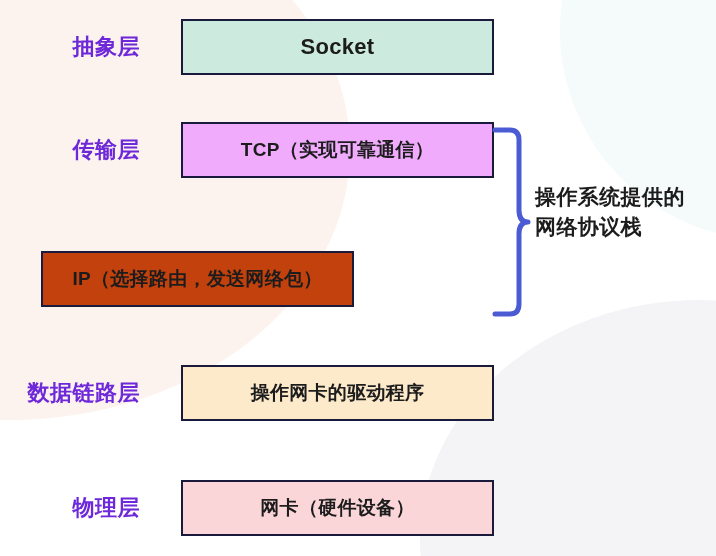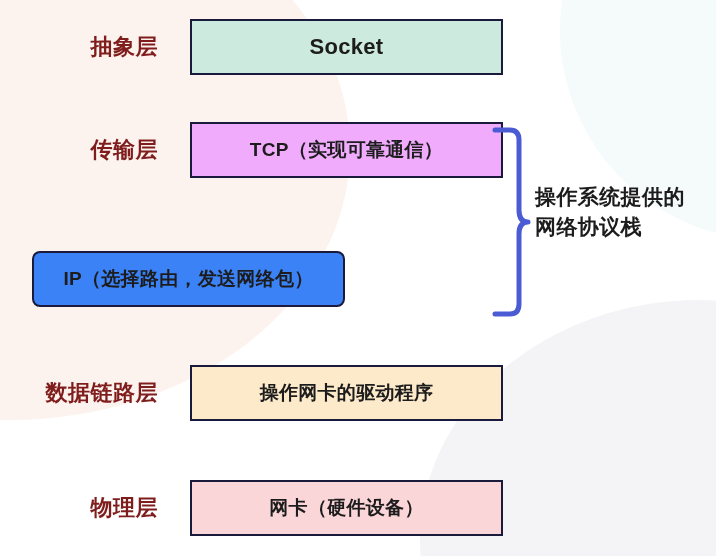--- a/index.html
+++ b/index.html
@@ -60,28 +60,27 @@
     width: 716px;
     height: 58px;
     display: flex;
     align-items: center;
   }
   .row-label {
     width: 140px;
     text-align: right;
     font-size: 22px;
     font-weight: bold;
-    color: #7f1d1d;
+    color: #6d28d9;
     letter-spacing: 0.5px;
     white-space: nowrap;
     flex: 0 0 auto;
-    margin-left: 18px;
   }
   .row-box {
-    margin-left: 32px;
+    margin-left: 41px;
     width: 313px;
     height: 56px;
     border: 2px solid #1a1a3c;
     box-sizing: border-box;
     display: flex;
     align-items: center;
     justify-content: center;
     flex: 0 0 auto;
   }
   .row-box-text {
@@ -143,21 +142,21 @@
     </div>
 
     <div class="row" id="row-1" style="top:121px;">
       <div class="row-label">传输层</div>
       <div class="row-box" id="box-1" style="background: #f0abfc; border-color: rgb(26, 26, 60);">
         <span class="row-box-text">TCP（实现可靠通信）</span>
       </div>
     </div>
 
     <div class="row" id="row-2" style="top:250px;">
-      <div class="row-box" id="box-2" style="background: #3b82f6; border-color: rgb(26, 26, 60); border-radius: 8px;">
+      <div class="row-box" id="box-2" style="background: #c2410c; border-color: rgb(26, 26, 60);">
         <span class="row-box-text">IP（选择路由，发送网络包）</span>
       </div>
     </div>
 
     <div class="row" id="row-4" style="top:479px;">
       <div class="row-label">物理层</div>
       <div class="row-box" id="box-4" style="background: rgb(251, 214, 217); border-color: rgb(26, 26, 60);">
         <span class="row-box-text">网卡（硬件设备）</span>
       </div>
     </div>

